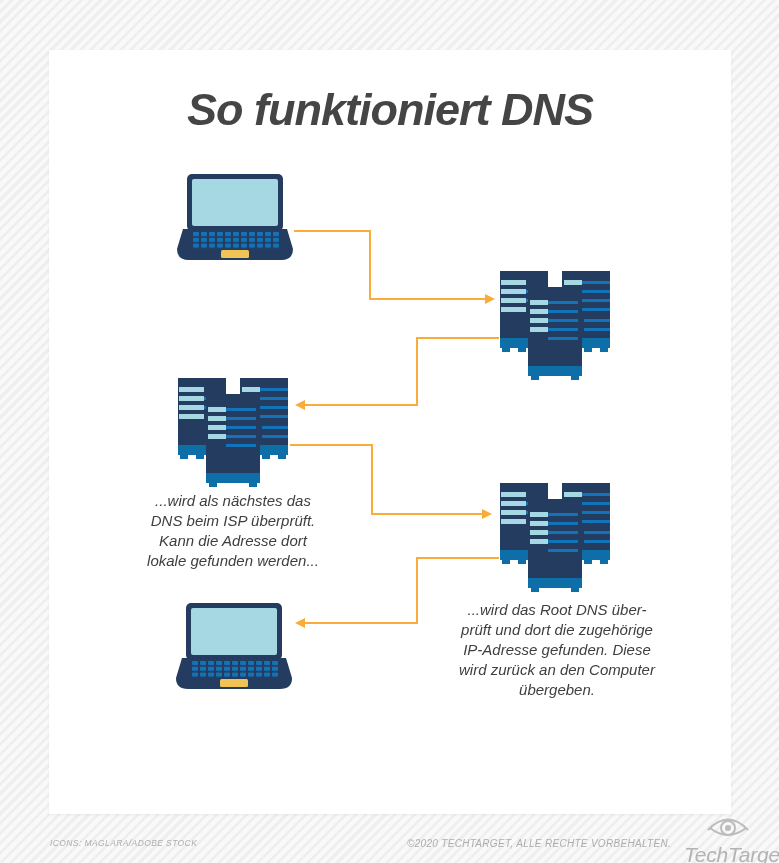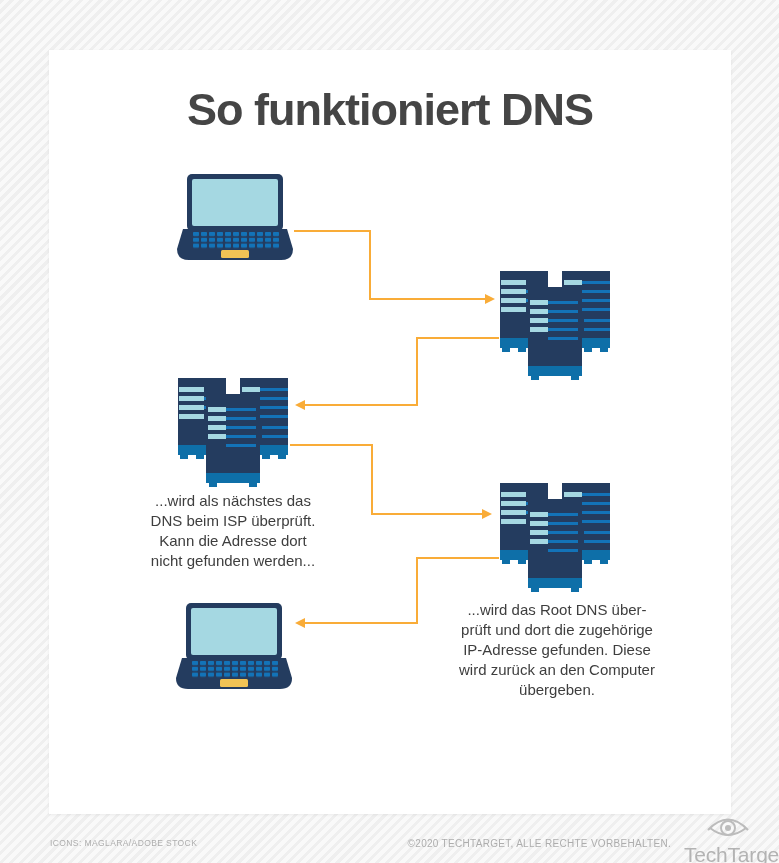--- a/index.html
+++ b/index.html
@@ -13,20 +13,21 @@
     --body-text:#3E3E3E;
     --footer-text:#ADADAD;
   }
   *{margin:0;padding:0;box-sizing:border-box;}
   html,body{font-family:"Liberation Sans",sans-serif;}
   .page{
     position:relative;
     width:779px;height:863px;
     overflow:hidden;
     background:repeating-linear-gradient(135deg,#efefef 0px,#efefef 3px,#f9f9f9 3px,#f9f9f9 7px);
+    font-style:italic;
   }
   .card{
     position:absolute;left:49px;top:50px;width:682px;height:764px;
     background:#ffffff;
     box-shadow:0 1px 3px rgba(0,0,0,0.06);
   }
   .title{
     position:absolute;left:49px;top:84px;width:682px;
     text-align:center;
     font-size:45px;line-height:1.15;font-weight:800;letter-spacing:-1px;
@@ -142,21 +143,21 @@
   </div>
 
   <div class="icon" style="left:178px;top:377px">
     <svg width="110" height="110" viewBox="0 0 110 110">
         <use href="#server-shape"></use>
       </svg>
   </div>
   <div class="caption" style="left:103px;top:491px">...wird als nächstes das
 DNS beim ISP überprüft.
 Kann die Adresse dort
-nicht gefunden werden...</div>
+lokale gefunden werden...</div>
 
   <div class="icon" style="left:500px;top:482px">
     <svg width="110" height="110" viewBox="0 0 110 110">
         <use href="#server-shape"></use>
       </svg>
   </div>
   <div class="caption" style="left:427px;top:600px">...wird das Root DNS über-
 prüft und dort die zugehörige
 IP-Adresse gefunden. Diese
 wird zurück an den Computer

